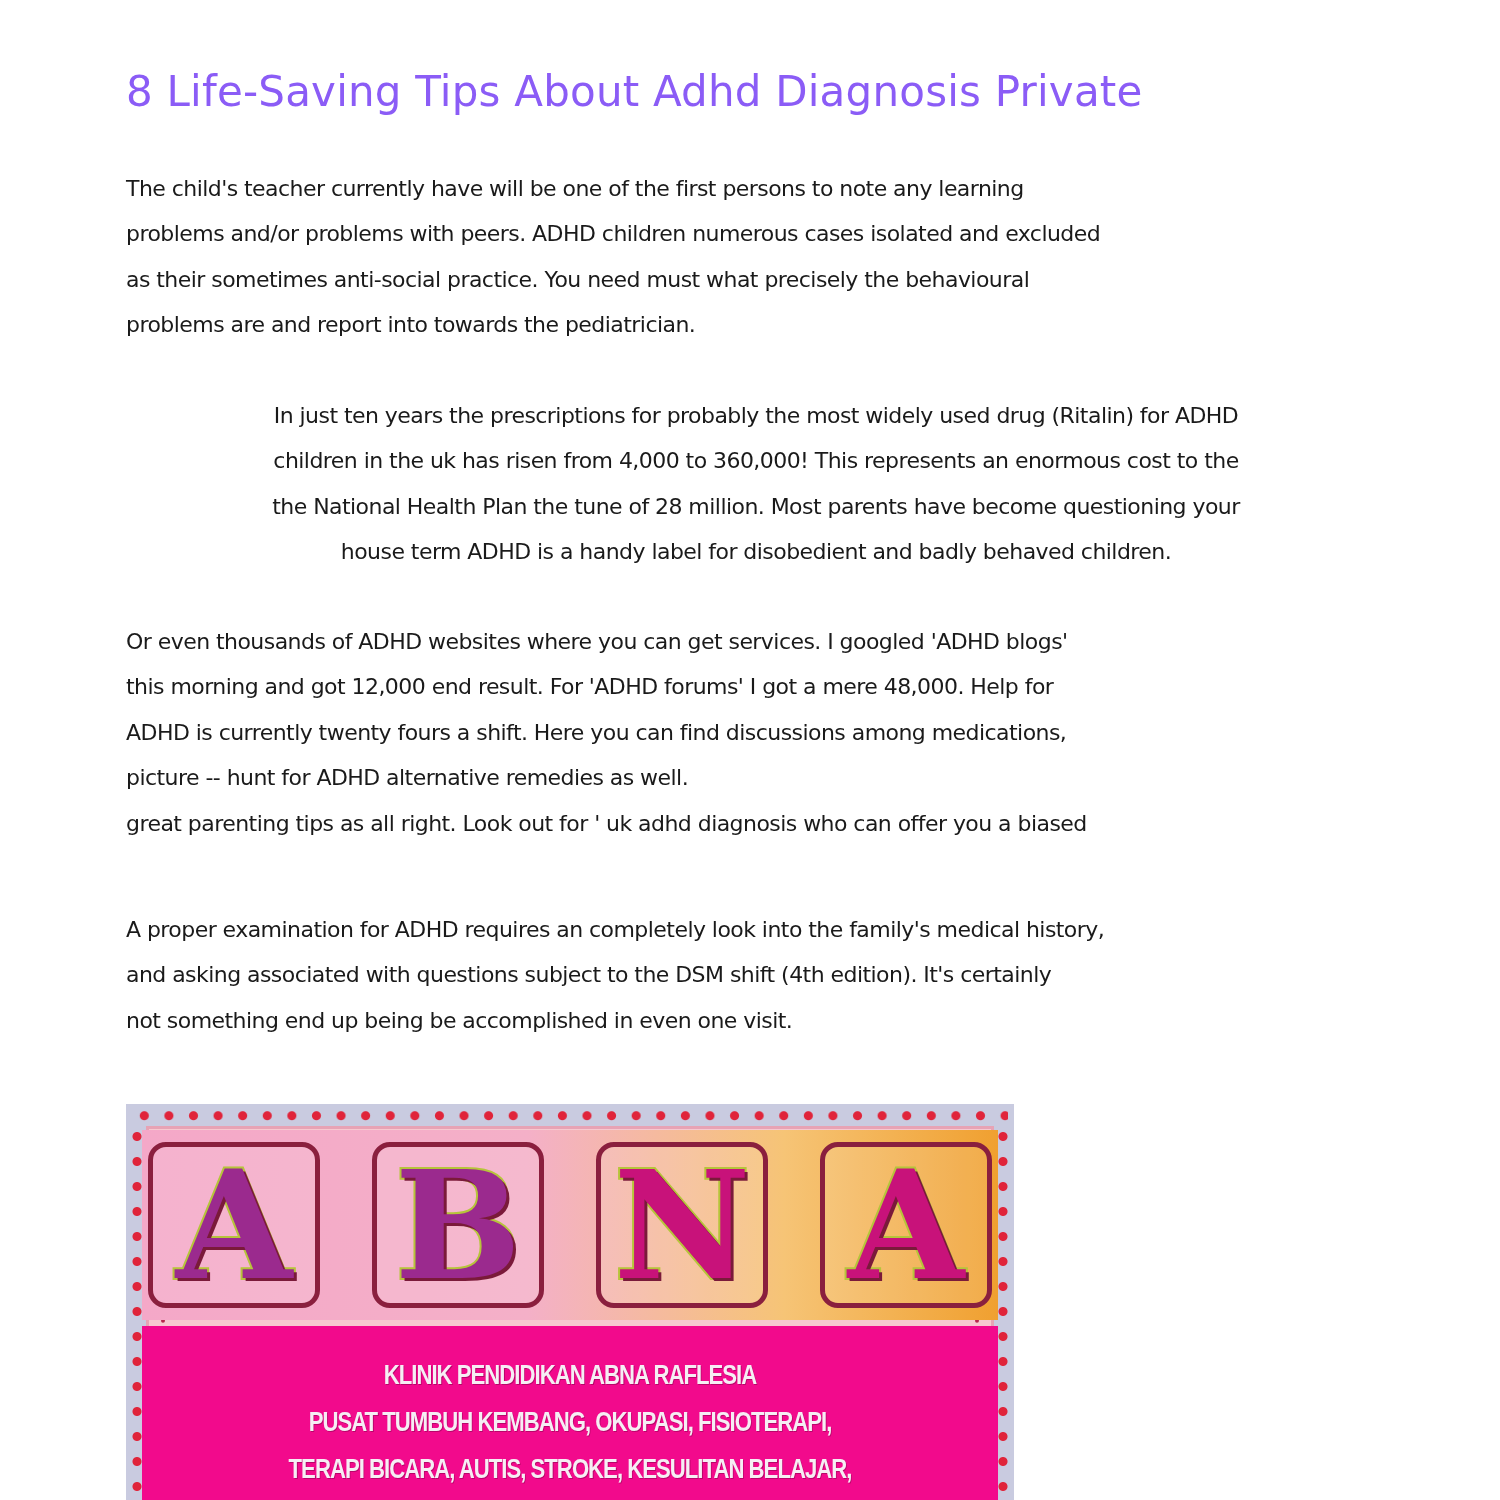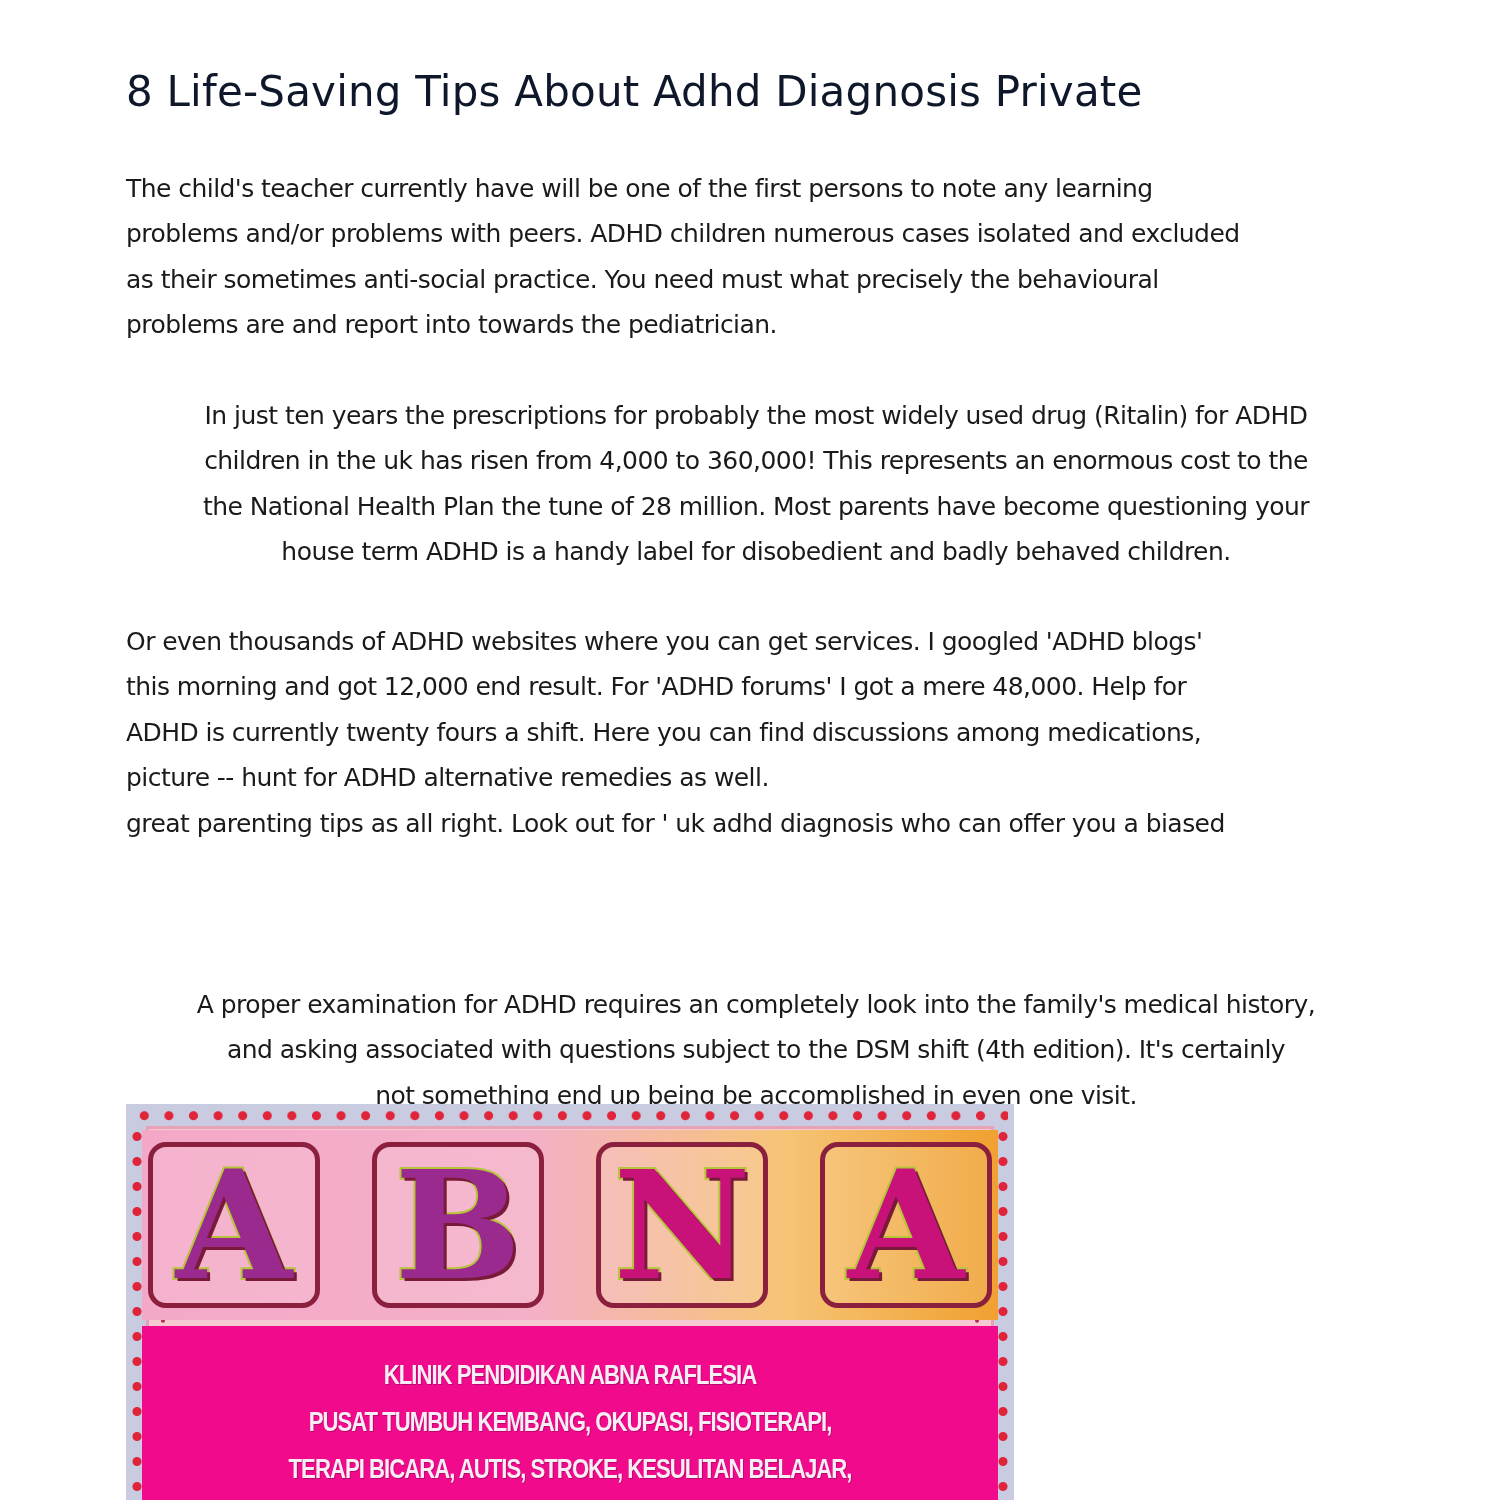--- a/index.html
+++ b/index.html
@@ -2,33 +2,33 @@
 <html><head>
   <meta charset="utf-8">
   <style>
     html, body { margin: 0; padding: 0; background: #ffffff; }
     body { width: 1500px; height: 1500px; overflow: hidden; position: relative; }
     .page { position: absolute; left: 126px; top: 0; width: 1250px; color: #1a1a1a; }
     .title {
       position: absolute; left: 0; top: 66px; margin: 0;
       font-family: "DejaVu Sans", sans-serif; font-weight: normal;
       font-size: 42px; line-height: 52px; letter-spacing: 0.2px;
-      white-space: nowrap; color: #0f172a;
+      white-space: nowrap; color: #8b5cf6;
     }
     .para {
       position: absolute; left: 0; margin: 0;
-      font-family: "DejaVu Sans", sans-serif; font-size: 25px;
+      font-family: "DejaVu Sans", sans-serif; font-size: 22px;
       line-height: 45.4px; letter-spacing: -0.55px; color: #1a1a1a;
       width: 1260px;
     }
     .para .ln { display: block; white-space: nowrap; }
     #p1 { top: 166px; }
     #p2 { top: 393px; text-align: center; }
     #p3 { top: 619px; }
-    #p4 { top: 982px; text-align: center; }
+    #p4 { top: 907px; }
 
     
     .banner {
       position: absolute; left: 126px; top: 1104px; width: 888px; height: 420px;
       background: #c9cbe0; box-sizing: border-box; overflow: hidden;
     }
     .banner .hearts-row {
       position: absolute; left: 6px; right: 6px; top: 4px; height: 14px;
       background-image: radial-gradient(circle at 50% 55%, #e0243a 0 4px, transparent 5px);
       background-size: 24.6px 14px; background-repeat: repeat-x;

